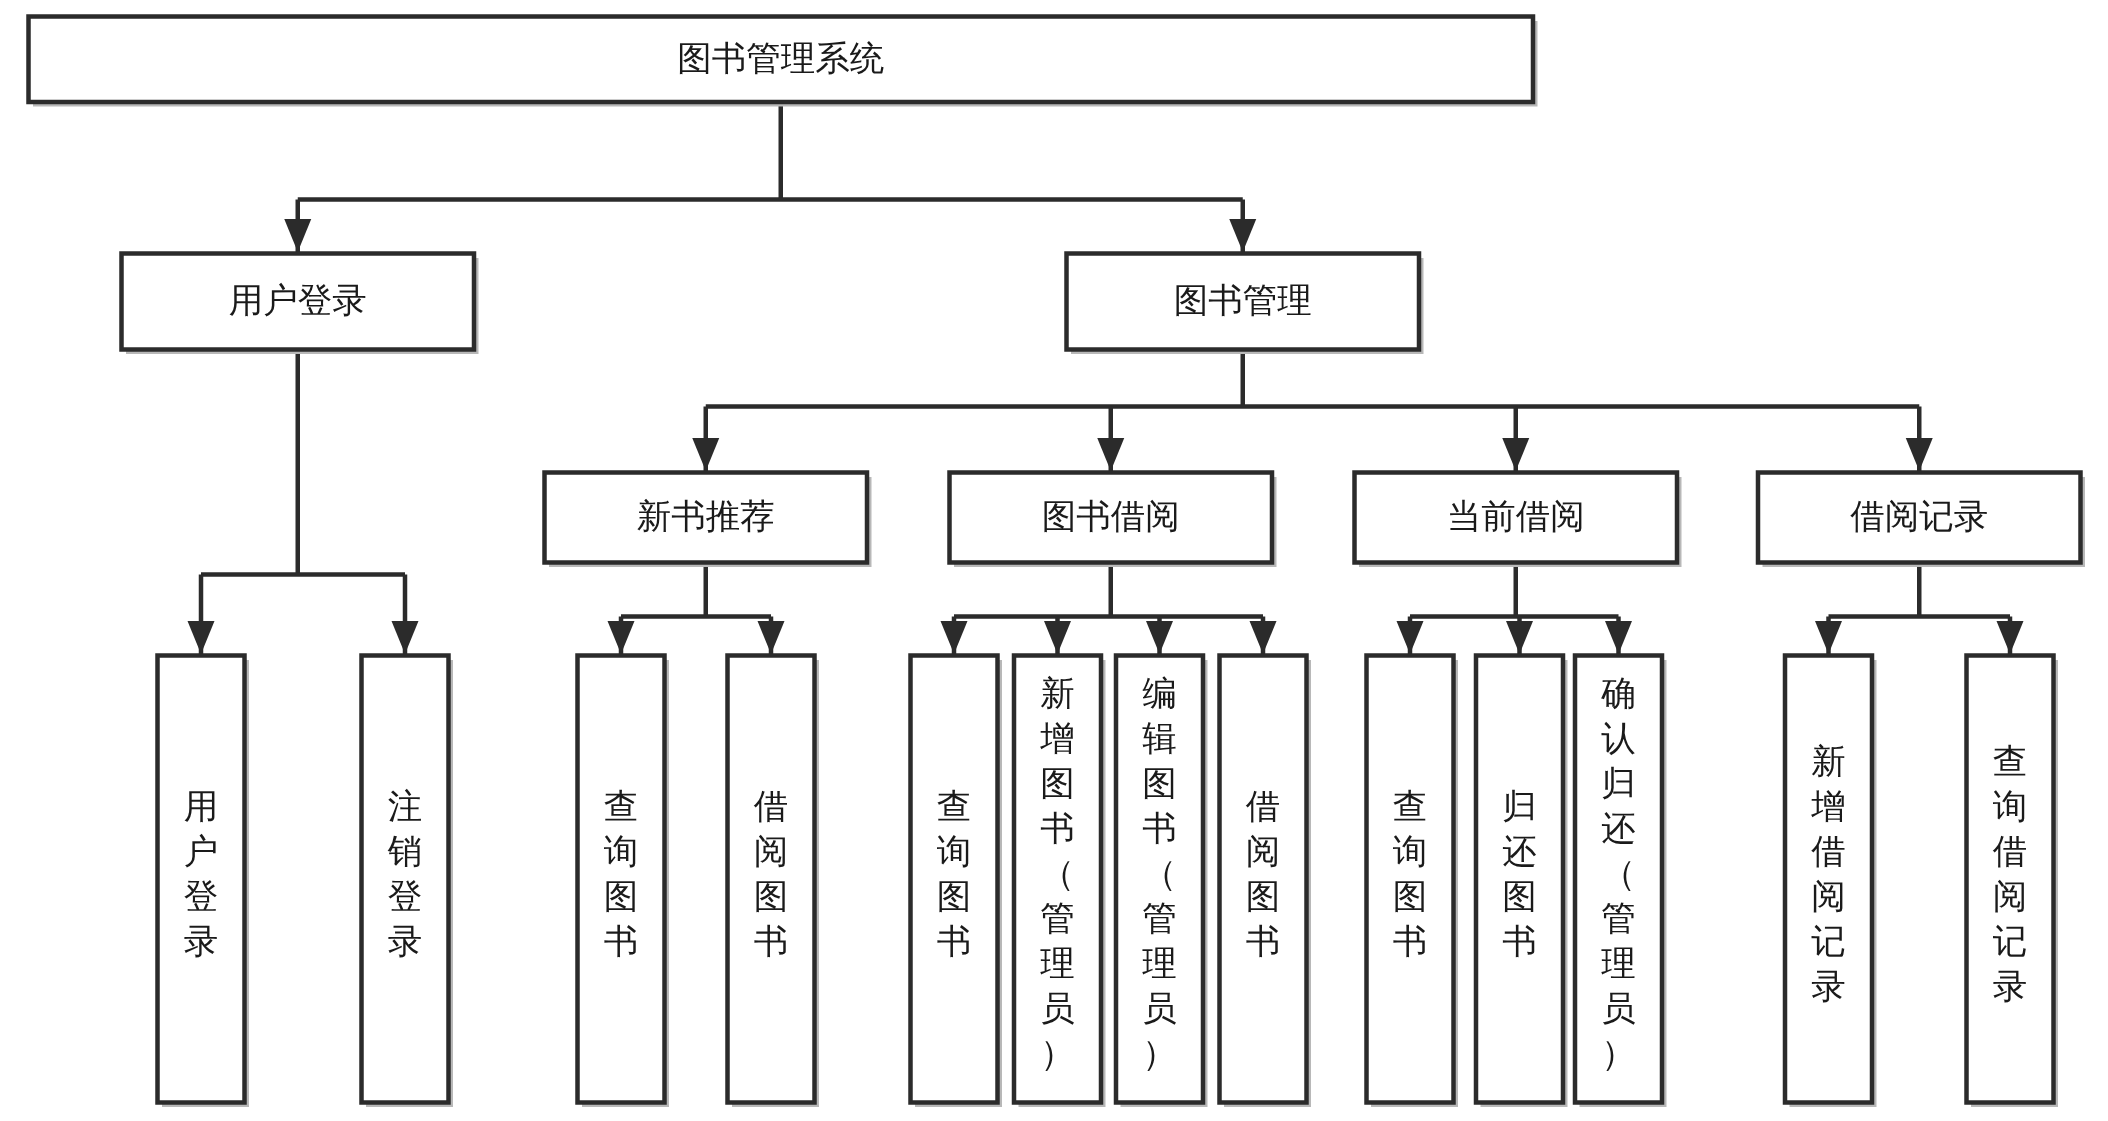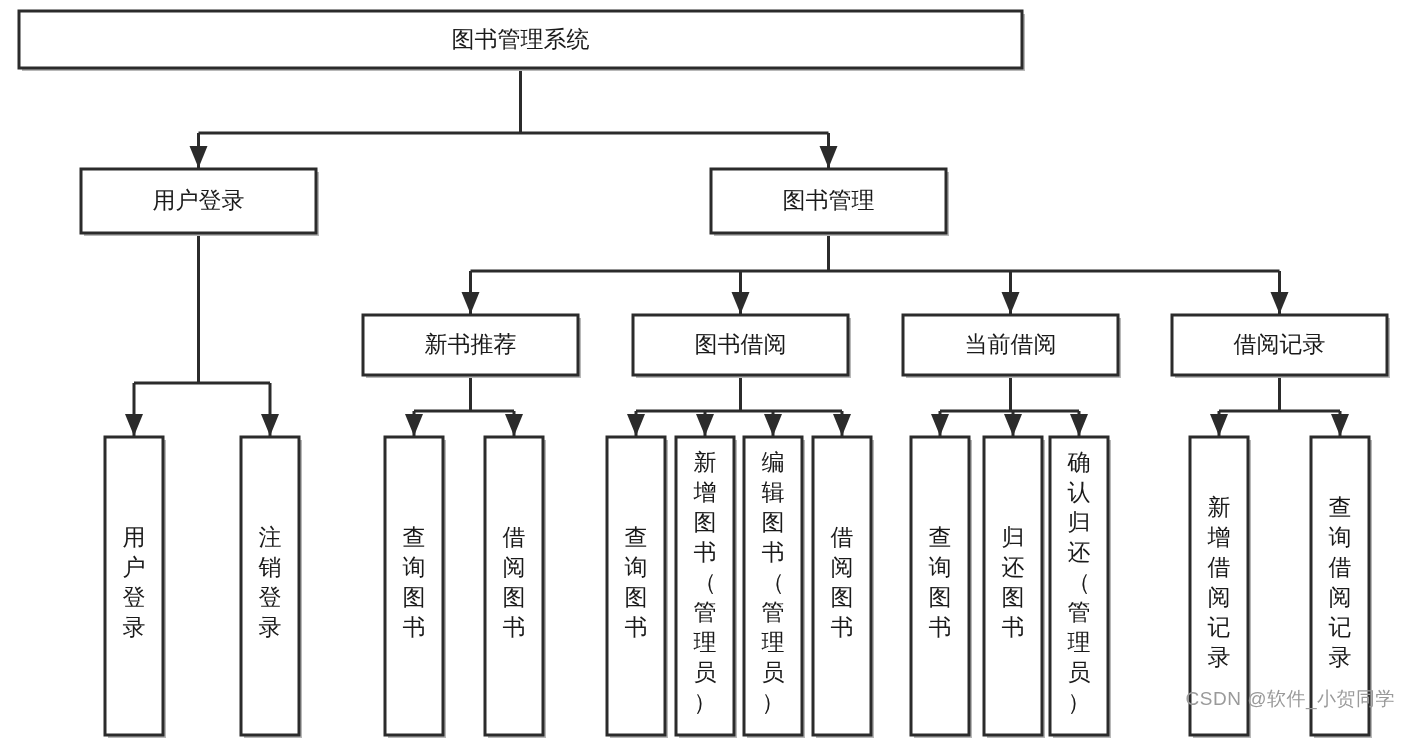--- a/index.html
+++ b/index.html
@@ -285,15 +285,14 @@
           <text x="1340" y="515" class="leaf-label">查</text>
           <text x="1340" y="545" class="leaf-label">询</text>
           <text x="1340" y="575" class="leaf-label">借</text>
           <text x="1340" y="605" class="leaf-label">阅</text>
           <text x="1340" y="635" class="leaf-label">记</text>
           <text x="1340" y="665" class="leaf-label">录</text>
         </g>
       </g>
   </svg>
 
-  <div class="watermark">CSDN @软件_小贺同学</div>
 
 </div>
 
 </body></html>

